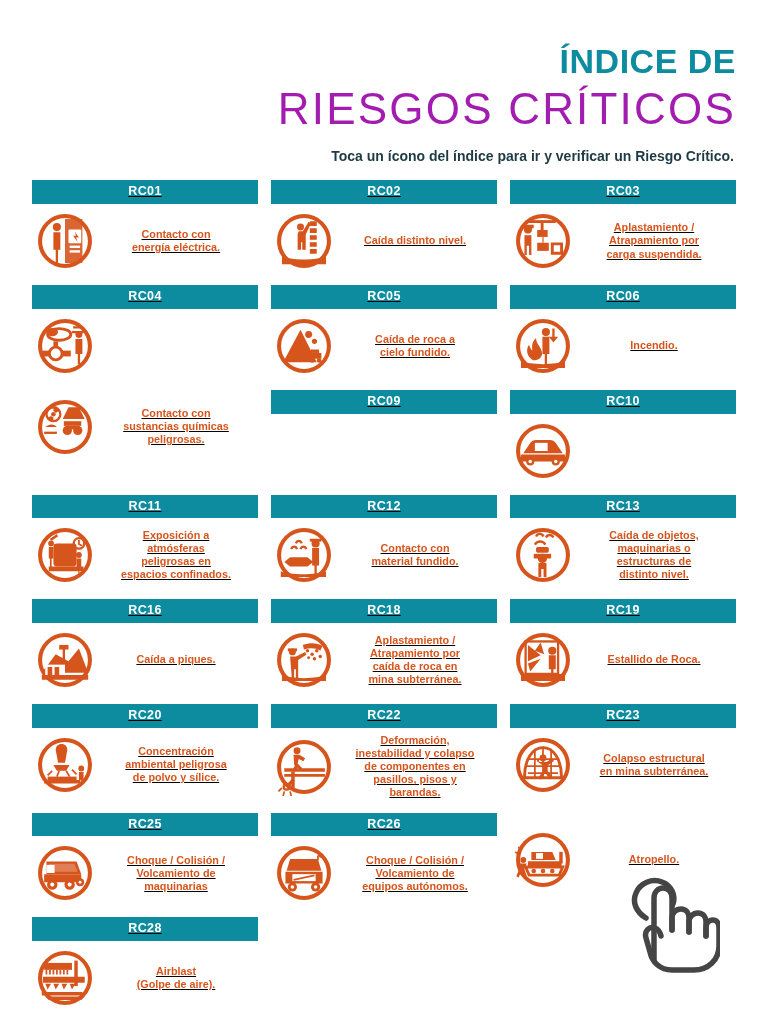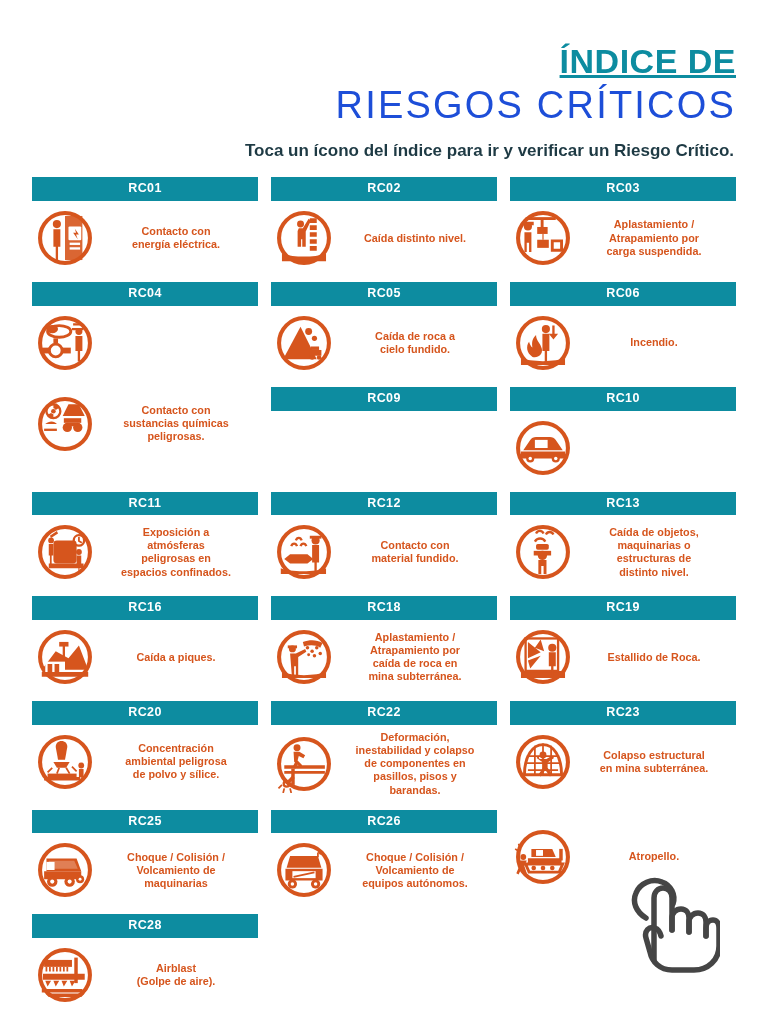--- a/index.html
+++ b/index.html
@@ -18,52 +18,52 @@
     padding:44px 32px 0 32px;
     text-align:right;
   }
   .title-line1{
     font-size:34px;
     font-weight:bold;
     letter-spacing:0.5px;
     color:#0d8ca0;
     line-height:1.05;
     margin:0;
-    text-decoration:underline;
   }
   .title-line2{
-    font-size:38px;
+    font-size:44px;
     font-weight:300;
     letter-spacing:2.2px;
-    color:#1d4ed8;
+    color:#a21caf;
     line-height:1.15;
     margin:4px 0 0 0;
     text-align:right;
   }
   .subtitle{
     margin:14px 0 0 0;
-    font-size:17px;
+    font-size:14px;
     font-weight:bold;
     color:#1e3a44;
     text-align:right;
     padding-right:2px;
   }
 
   
   .grid{
     margin:16px auto 0 auto;
     width:704px;
     display:grid;
     grid-template-columns:repeat(3,1fr);
     column-gap:13px;
     row-gap:0px;
   }
   .card{
     margin-bottom:7px;
     box-sizing:border-box;
+    text-decoration:underline;
   }
   .card-head{
     background:#0d8ca0;
     color:#ffffff;
     font-size:12.5px;
     font-weight:bold;
     letter-spacing:0.4px;
     text-align:center;
     padding:5px 0 5px 0;
     line-height:1.1;

